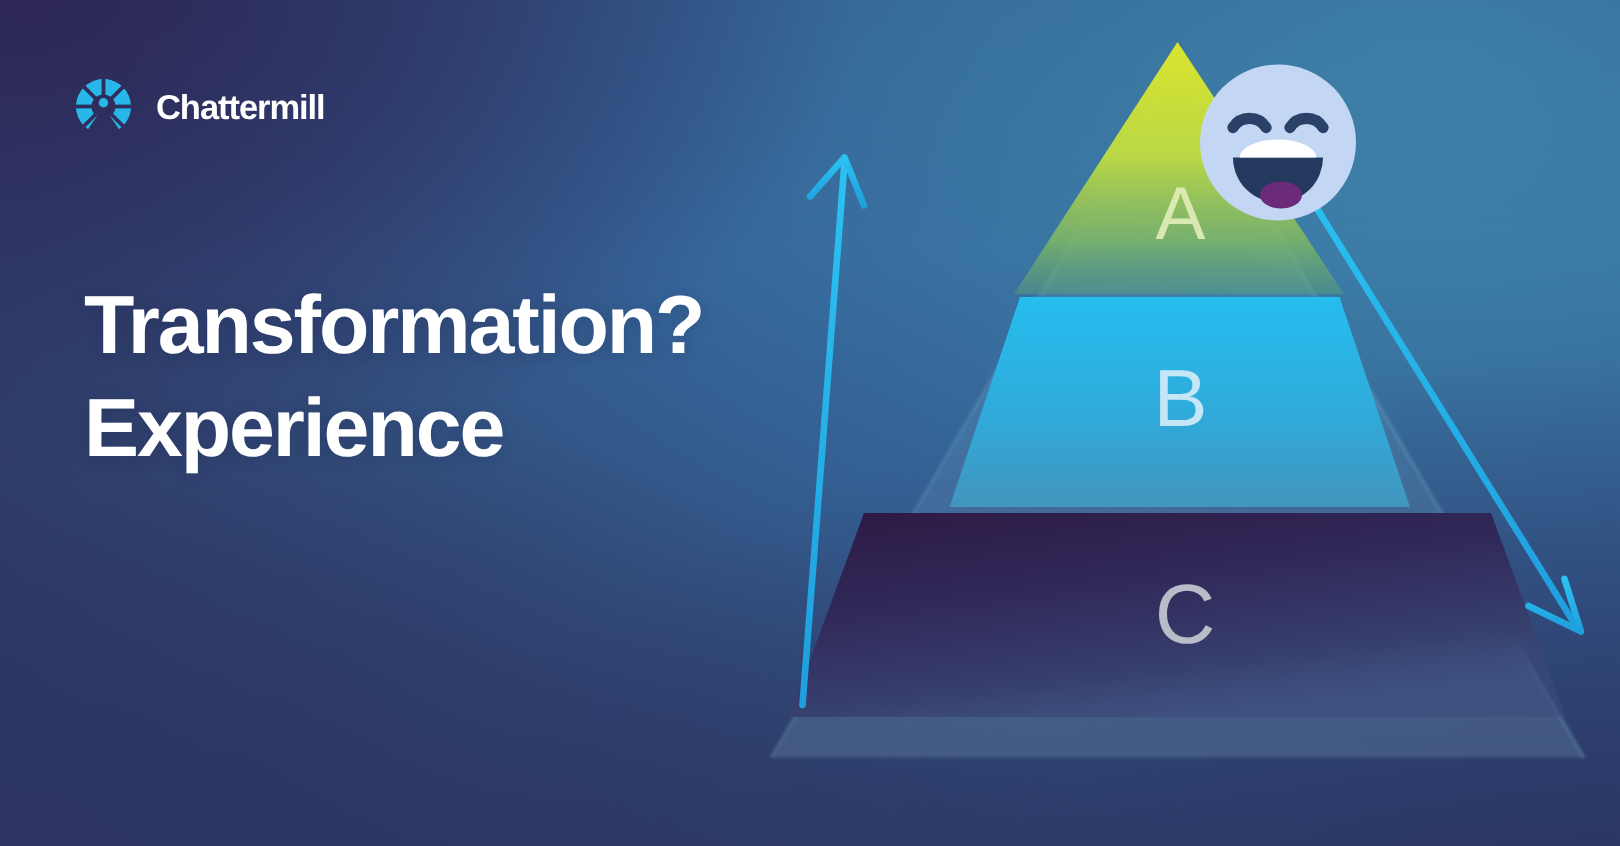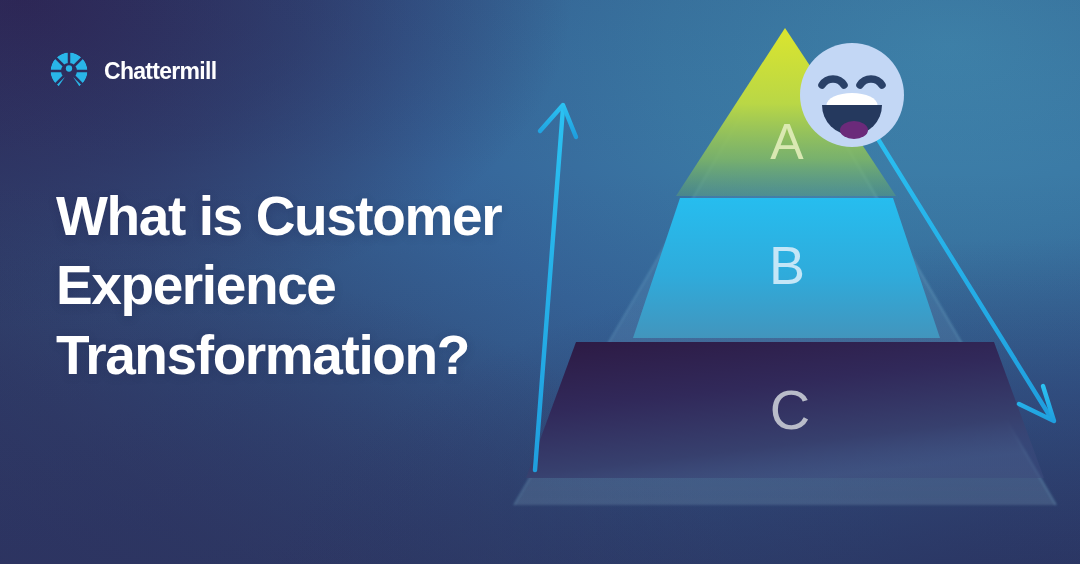--- a/index.html
+++ b/index.html
@@ -135,23 +135,22 @@
           <path d="M50 50 L20 94 L80 94 Z" fill="#000"></path>
         </mask>
       </defs>
       <circle cx="50" cy="50" r="44" fill="#29b6e8" mask="url(#ringMask)"></circle>
       <circle cx="50" cy="44" r="7.5" fill="#29b6e8"></circle>
     </svg>
     <span class="logo-word">Chattermill</span>
   </div>
 
   <h1 class="headline">
-    <span class="headline-line">What is Customer</span>
+    <span class="headline-line">Transformation?</span>
     <span class="headline-line">Experience</span>
-    <span class="headline-line">Transformation?</span>
   </h1>
 
   <div class="graphic">
     <svg viewBox="0 0 580 564" preserveAspectRatio="none" aria-hidden="true">
       <defs>
         <linearGradient id="gradA" x1="0" y1="0" x2="0" y2="1">
           <stop offset="0%" stop-color="#dbe52e" stop-opacity="1"></stop>
           <stop offset="45%" stop-color="#bcd944" stop-opacity="0.98"></stop>
           <stop offset="78%" stop-color="#86bd5e" stop-opacity="0.80"></stop>
           <stop offset="100%" stop-color="#64a86d" stop-opacity="0.38"></stop>

